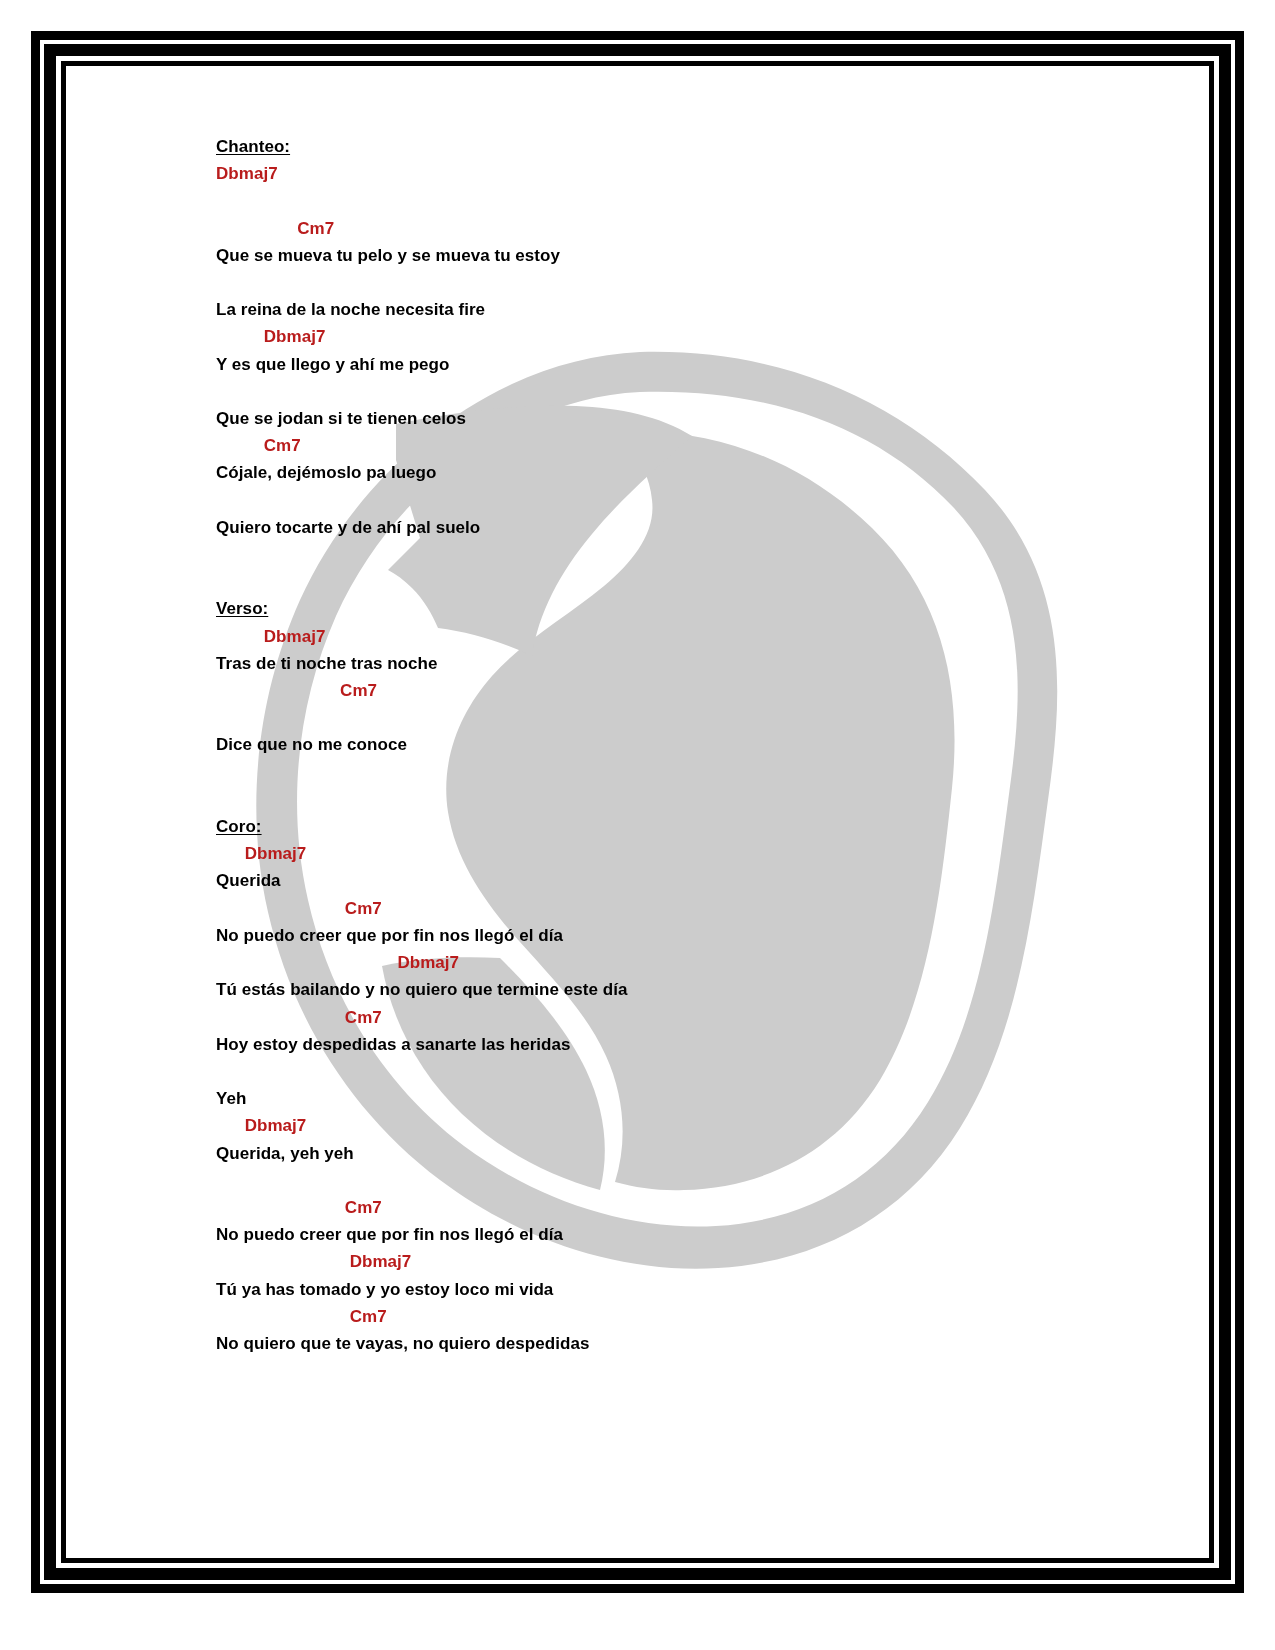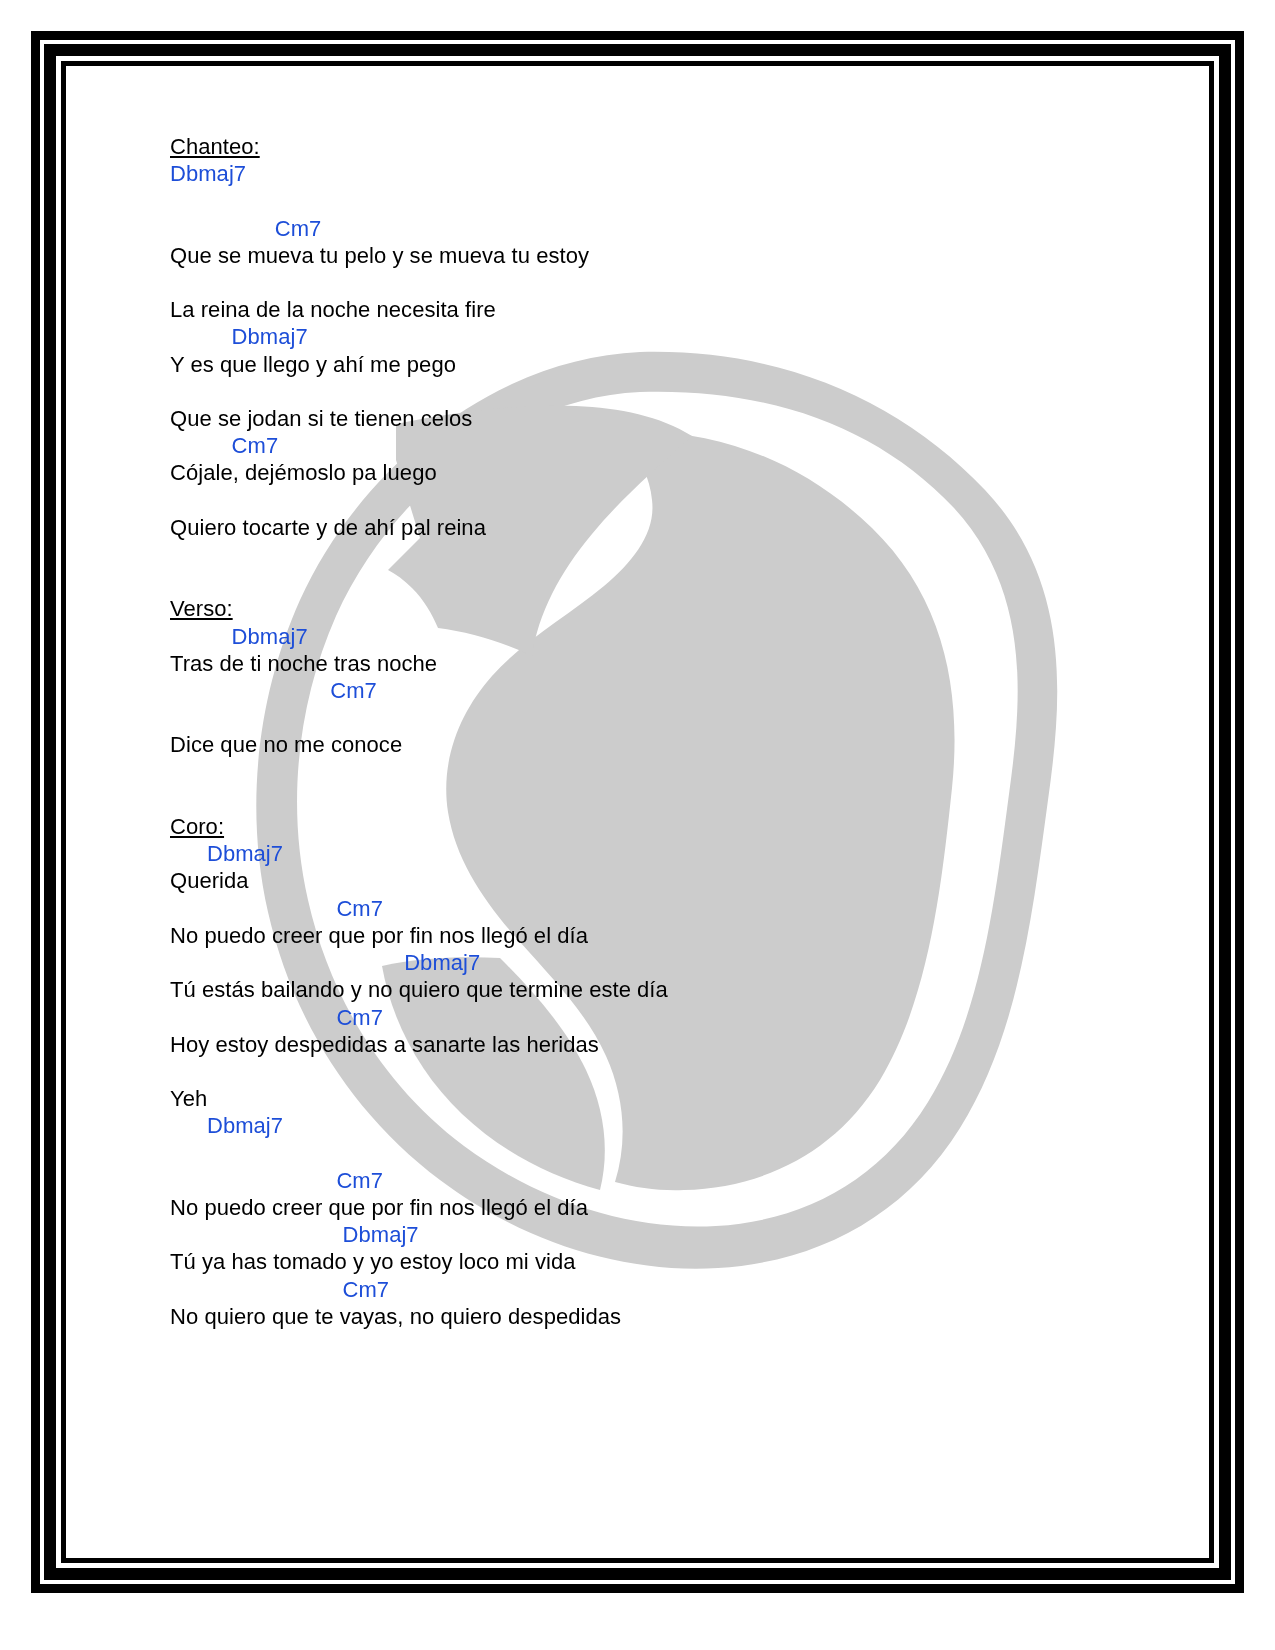--- a/index.html
+++ b/index.html
@@ -71,29 +71,30 @@
     left: 0;
     top: 0;
     width: 1275px;
     height: 1650px;
     z-index: 2;
     padding: 133px 0 0 170px;
     box-sizing: border-box;
   }
 
   .song-line {
-    font-size: 22px;
+    font-size: 17px;
     line-height: 27.2px;
-    font-weight: normal;
+    font-weight: bold;
     color: #000000;
     white-space: pre;
     letter-spacing: 0.05px;
+    margin-left: 46px;
   }
   .song-line.chord {
-    color: #1d4ed8;
+    color: #b91c1c;
   }
   .song-line.heading {
     color: #000000;
   }
   .song-line.heading span.u {
     text-decoration: underline;
     text-underline-offset: 2px;
   }
   .song-line.blank {
     color: transparent;
@@ -179,21 +180,21 @@
       <div class="song-line lyric">Que se mueva tu pelo y se mueva tu estoy</div>
       <div class="song-line blank"> </div>
       <div class="song-line lyric">La reina de la noche necesita fire</div>
       <div class="song-line chord">          Dbmaj7</div>
       <div class="song-line lyric">Y es que llego y ahí me pego</div>
       <div class="song-line blank"> </div>
       <div class="song-line lyric">Que se jodan si te tienen celos</div>
       <div class="song-line chord">          Cm7</div>
       <div class="song-line lyric">Cójale, dejémoslo pa luego</div>
       <div class="song-line blank"> </div>
-      <div class="song-line lyric">Quiero tocarte y de ahí pal reina</div>
+      <div class="song-line lyric">Quiero tocarte y de ahí pal suelo</div>
       <div class="song-line blank"> </div>
       <div class="song-line blank"> </div>
       <div class="song-line heading"><span class="u">Verso:</span></div>
       <div class="song-line chord">          Dbmaj7</div>
       <div class="song-line lyric">Tras de ti noche tras noche</div>
       <div class="song-line chord">                          Cm7</div>
       <div class="song-line blank"> </div>
       <div class="song-line lyric">Dice que no me conoce</div>
       <div class="song-line blank"> </div>
       <div class="song-line blank"> </div>
@@ -202,20 +203,21 @@
       <div class="song-line lyric">Querida</div>
       <div class="song-line chord">                           Cm7</div>
       <div class="song-line lyric">No puedo creer que por fin nos llegó el día</div>
       <div class="song-line chord">                                      Dbmaj7</div>
       <div class="song-line lyric">Tú estás bailando y no quiero que termine este día</div>
       <div class="song-line chord">                           Cm7</div>
       <div class="song-line lyric">Hoy estoy despedidas a sanarte las heridas</div>
       <div class="song-line blank"> </div>
       <div class="song-line lyric">Yeh</div>
       <div class="song-line chord">      Dbmaj7</div>
+      <div class="song-line lyric">Querida, yeh yeh</div>
       <div class="song-line blank"> </div>
       <div class="song-line chord">                           Cm7</div>
       <div class="song-line lyric">No puedo creer que por fin nos llegó el día</div>
       <div class="song-line chord">                            Dbmaj7</div>
       <div class="song-line lyric">Tú ya has tomado y yo estoy loco mi vida</div>
       <div class="song-line chord">                            Cm7</div>
       <div class="song-line lyric">No quiero que te vayas, no quiero despedidas</div>
     </div>
 
 </div>

